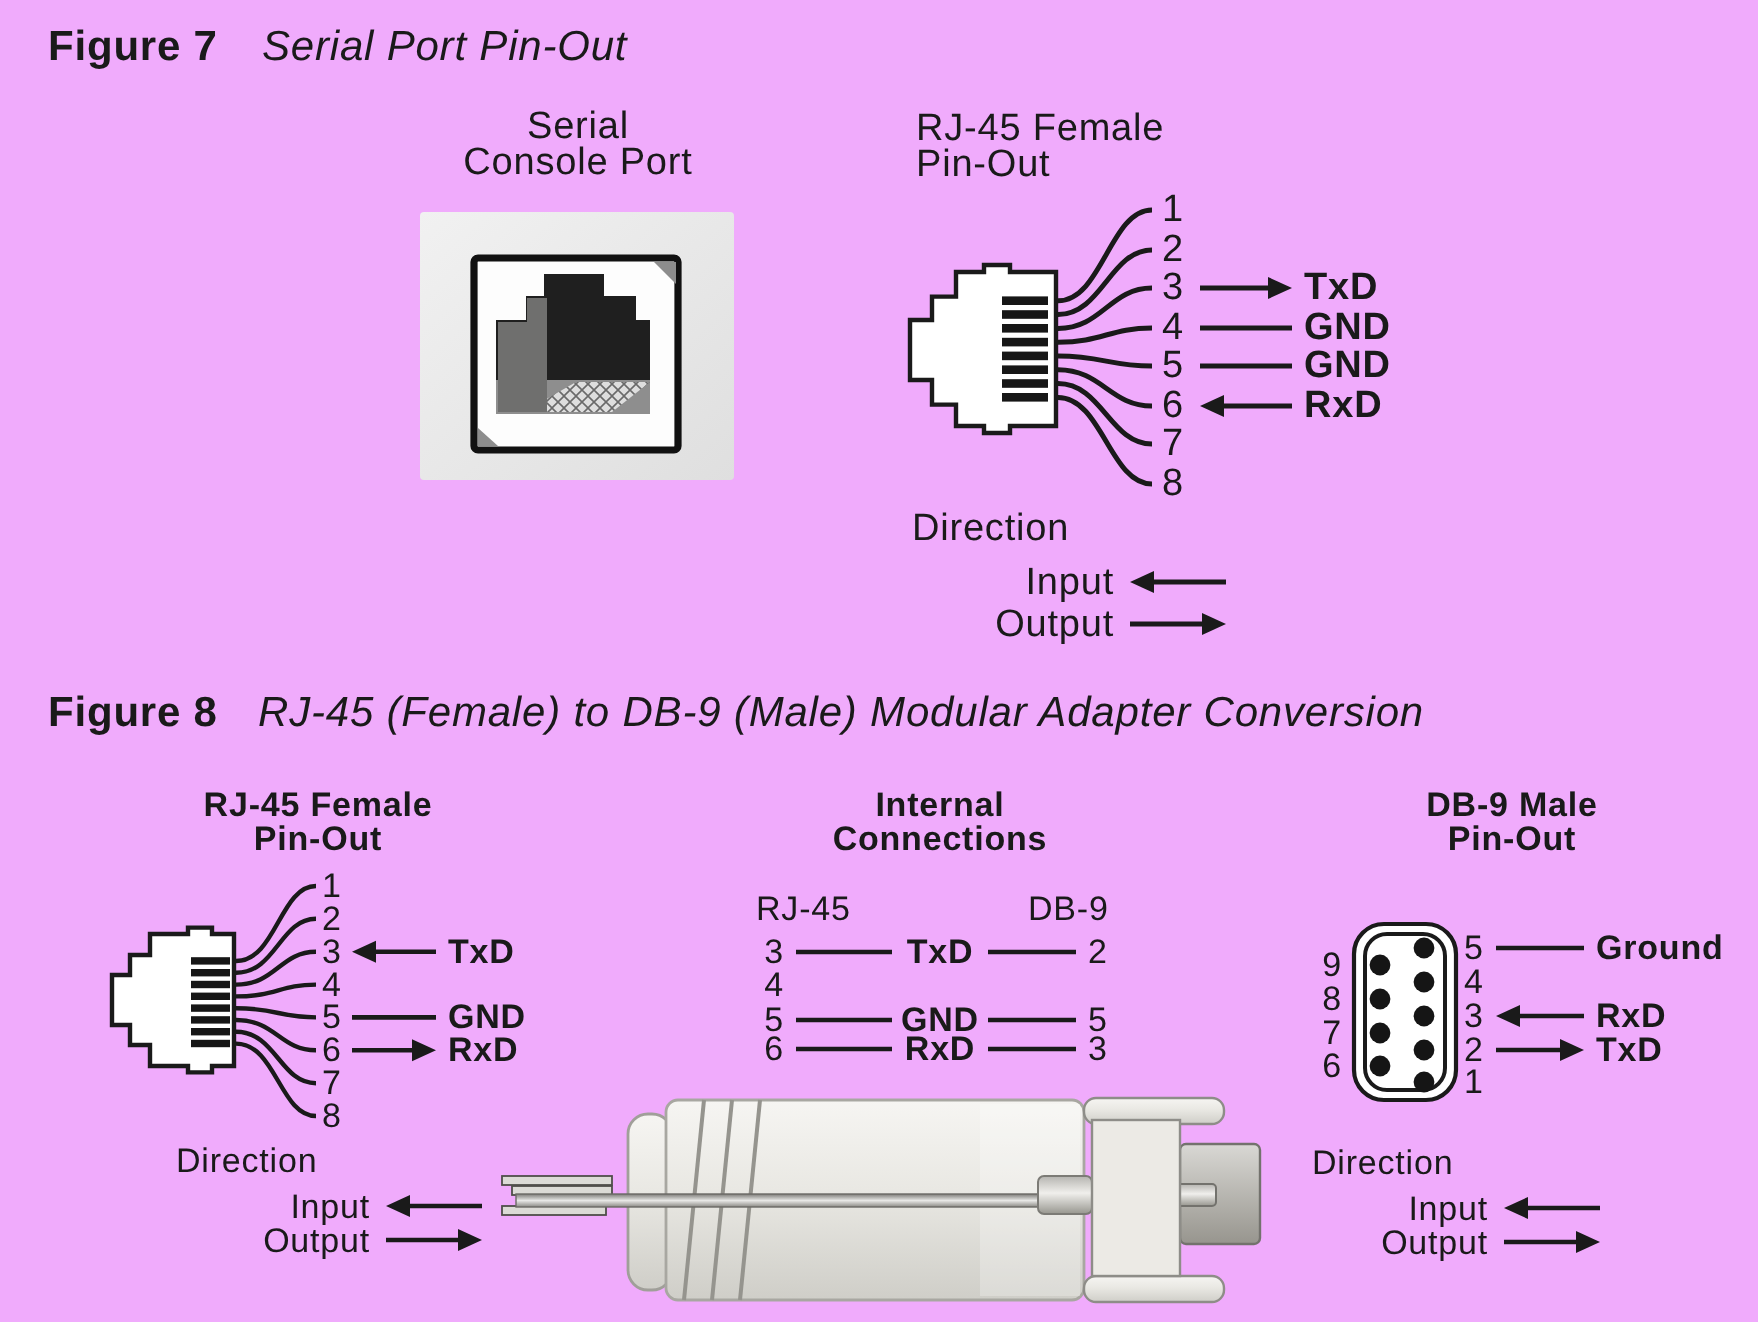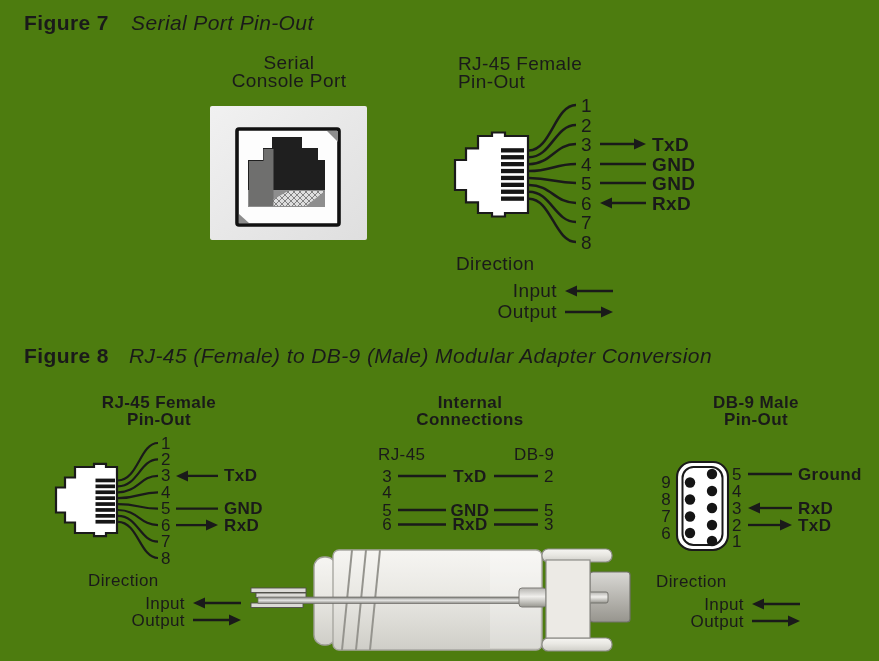--- a/index.html
+++ b/index.html
@@ -1,16 +1,16 @@
 <!DOCTYPE html>
 <html><head>
 <meta charset="utf-8">
 <style>
   html,body{margin:0;padding:0;background:#ffffff;}
-  .page{position:relative;width:879px;height:661px;background:#4d7c0f;overflow:hidden;}
+  .page{position:relative;width:879px;height:661px;background:#f0abfc;overflow:hidden;}
   svg{position:absolute;left:0;top:0;}
   svg text{font-family:"Liberation Sans","DejaVu Sans",sans-serif;fill:#1a1a1a;letter-spacing:0.4px;}
   .cap-b{font-size:21px;font-weight:bold;}
   .cap-i{font-size:21px;font-style:italic;}
   .t19{font-size:19px;}
   .t19b{font-size:19px;font-weight:bold;}
   .t17{font-size:17px;}
   .t17b{font-size:17px;font-weight:bold;}
   .mid{dominant-baseline:central;}
   .end{text-anchor:end;}

